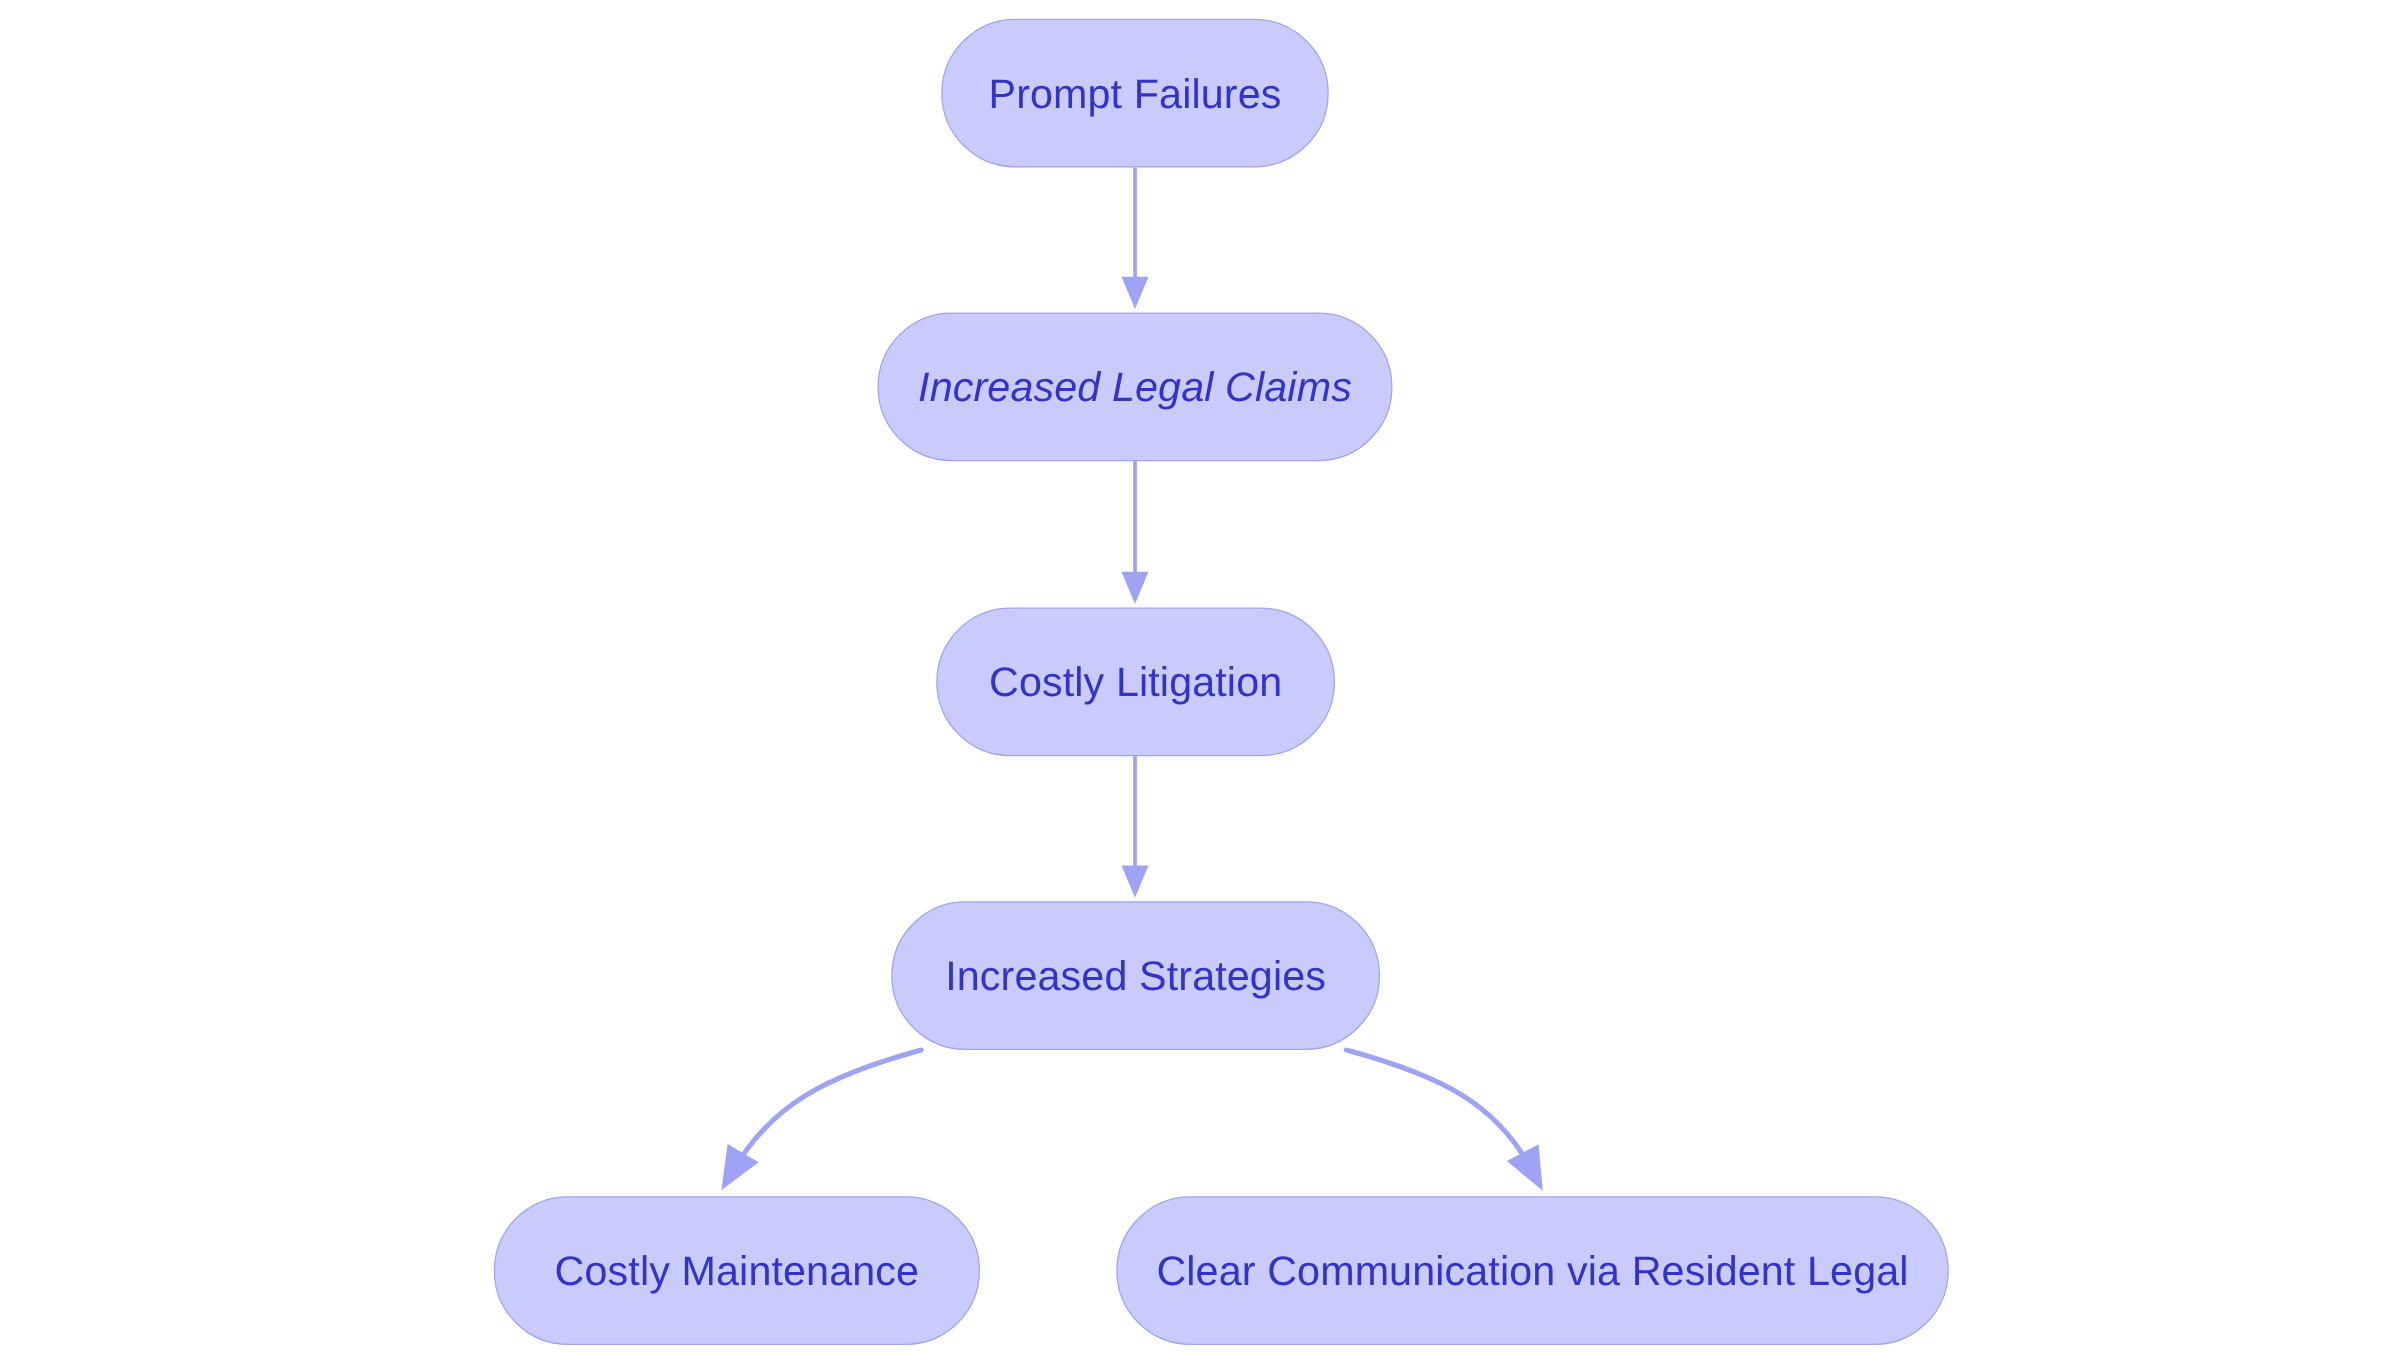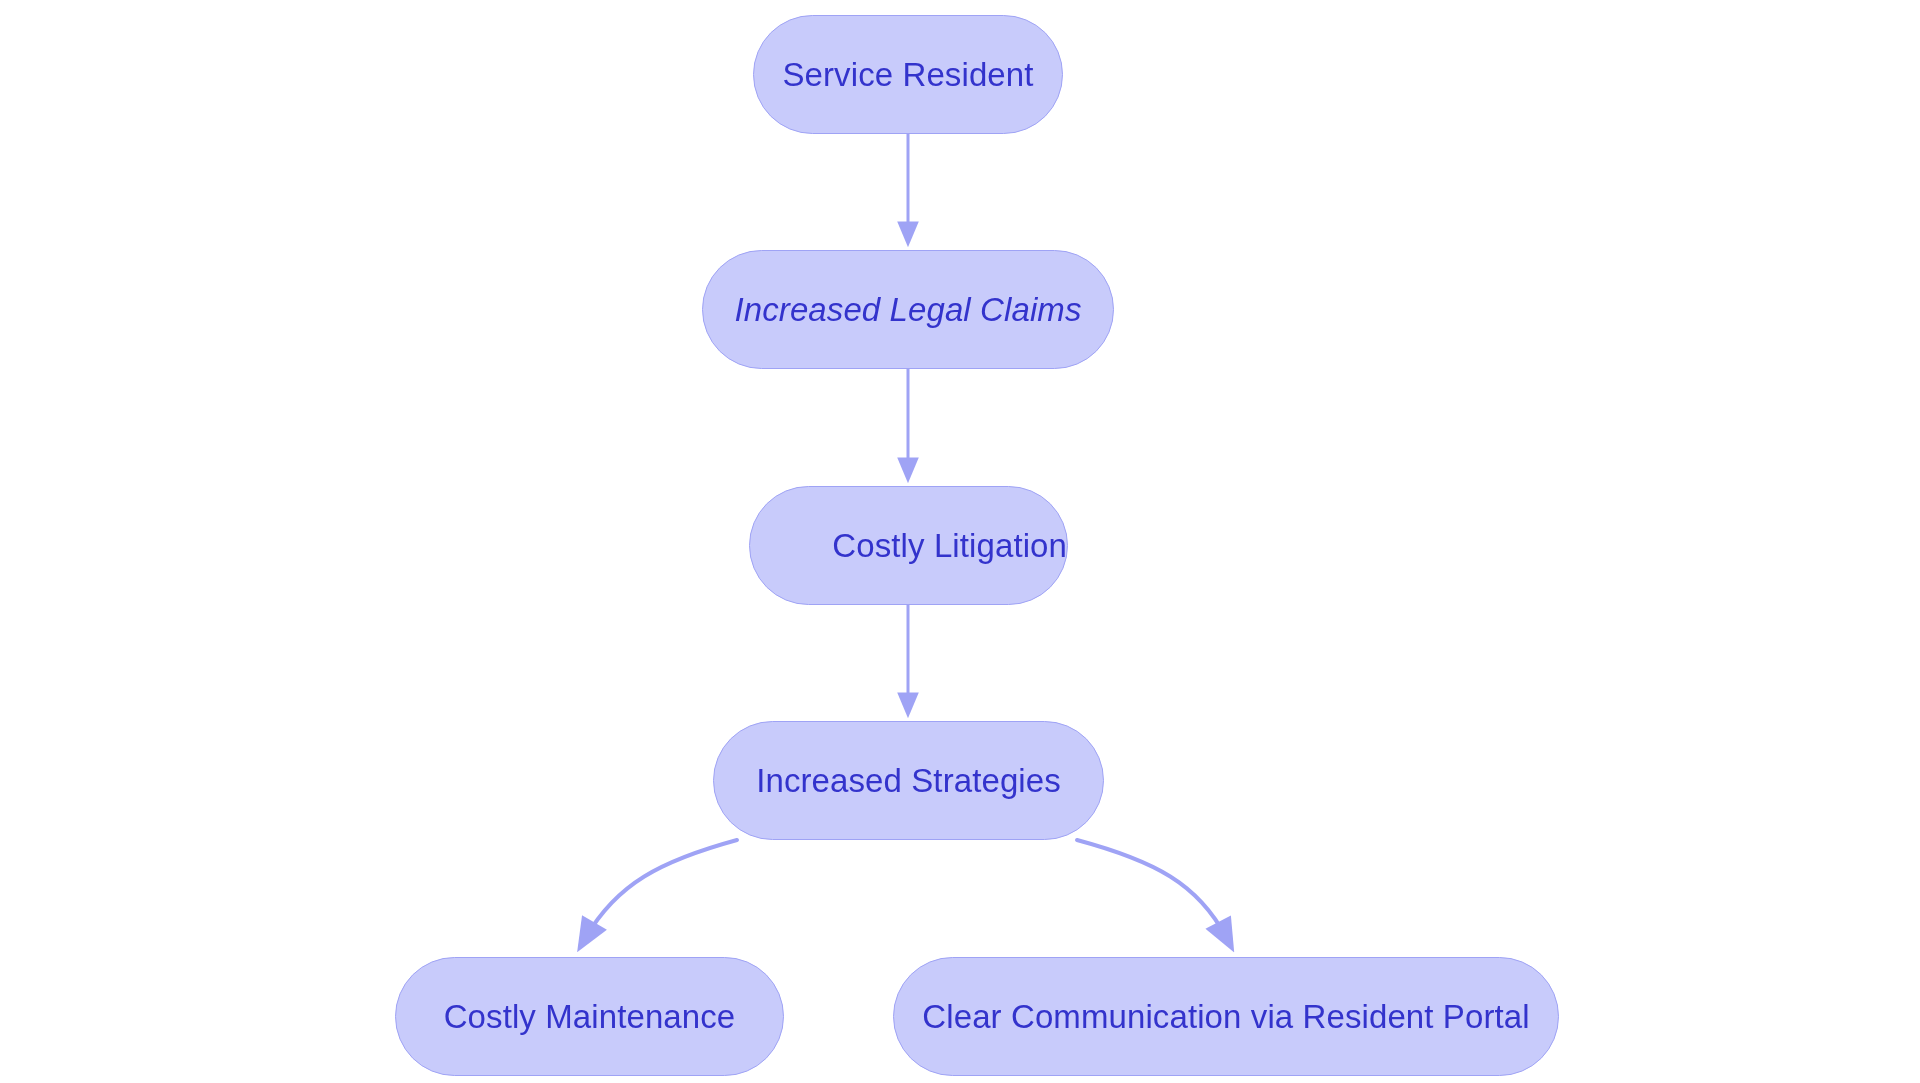--- a/index.html
+++ b/index.html
@@ -52,21 +52,20 @@
     font-size: 33px;
   }
   #node-increased-legal-claims {
     left: 702px; top: 250px; width: 412px; height: 119px;
     font-size: 33px;
     font-style: italic;
   }
   #node-costly-litigation {
     left: 749px; top: 486px; width: 319px; height: 119px;
     font-size: 33px;
-    justify-content: flex-end;
   }
   #node-mitigation-strategies {
     left: 713px; top: 721px; width: 391px; height: 119px;
     font-size: 33px;
   }
   #node-prompt-maintenance {
     left: 395px; top: 957px; width: 389px; height: 119px;
     font-size: 33px;
   }
   #node-clear-communication {
@@ -91,36 +90,36 @@
     <path d="M 908 369 L 908 470" fill="none" stroke="#9fa3f5" stroke-width="3" marker-end="url(#arrowhead)"></path>
 
     <path d="M 908 605 L 908 705" fill="none" stroke="#9fa3f5" stroke-width="3" marker-end="url(#arrowhead)"></path>
 
     <path d="M 737 840 C 660 861, 617 884, 586 937" fill="none" stroke="#9fa3f5" stroke-width="4" stroke-linecap="round" marker-end="url(#arrowhead)"></path>
 
     <path d="M 1077 840 C 1155 861, 1198 884, 1226 937" fill="none" stroke="#9fa3f5" stroke-width="4" stroke-linecap="round" marker-end="url(#arrowhead)"></path>
   </svg>
 
   <div class="node" id="node-service-failures">
-    <span class="node-label">Service Resident</span>
+    <span class="node-label">Prompt Failures</span>
   </div>
 
   <div class="node" id="node-increased-legal-claims">
     <span class="node-label">Increased Legal Claims</span>
   </div>
 
   <div class="node" id="node-costly-litigation">
     <span class="node-label">Costly Litigation</span>
   </div>
 
   <div class="node" id="node-mitigation-strategies">
     <span class="node-label">Increased Strategies</span>
   </div>
 
   <div class="node" id="node-prompt-maintenance">
     <span class="node-label">Costly Maintenance</span>
   </div>
 
   <div class="node" id="node-clear-communication">
-    <span class="node-label">Clear Communication via Resident Portal</span>
+    <span class="node-label">Clear Communication via Resident Legal</span>
   </div>
 
 </div>
 
 </body></html>

